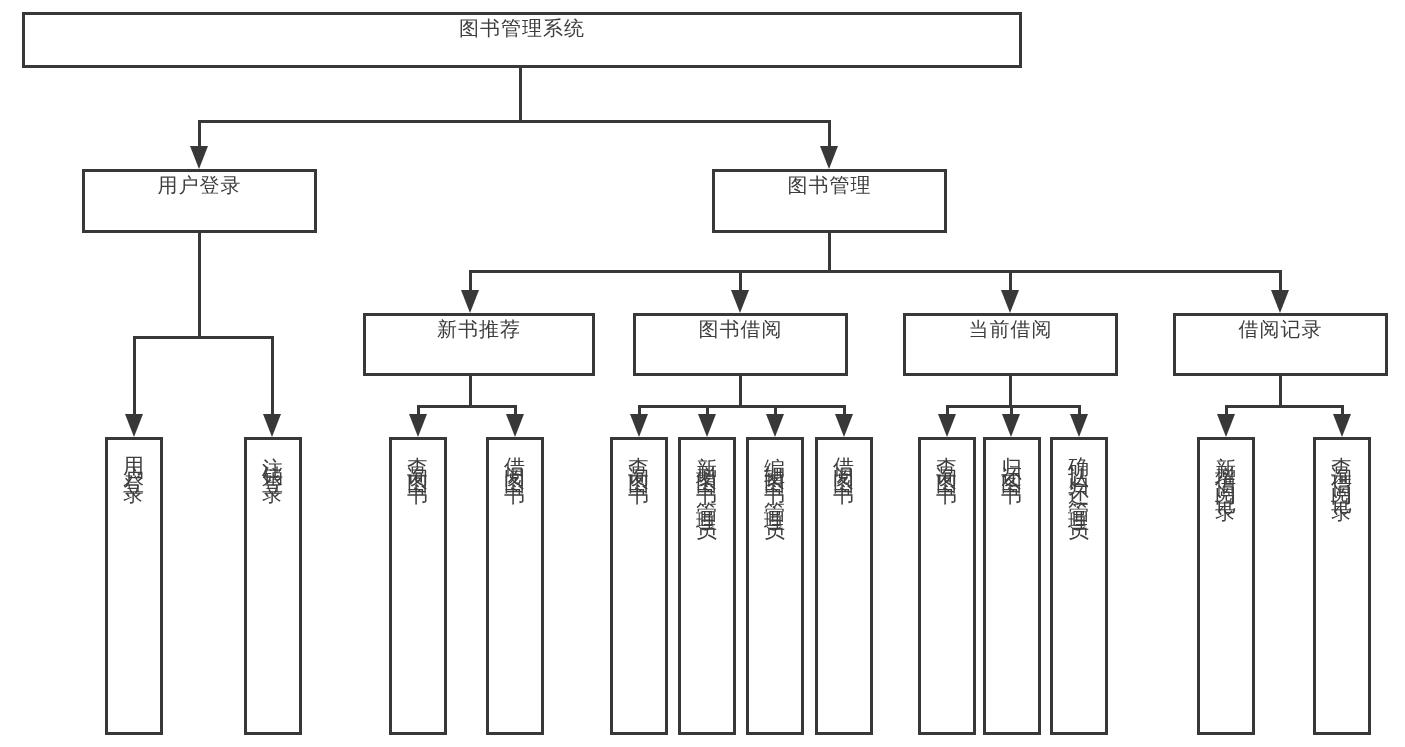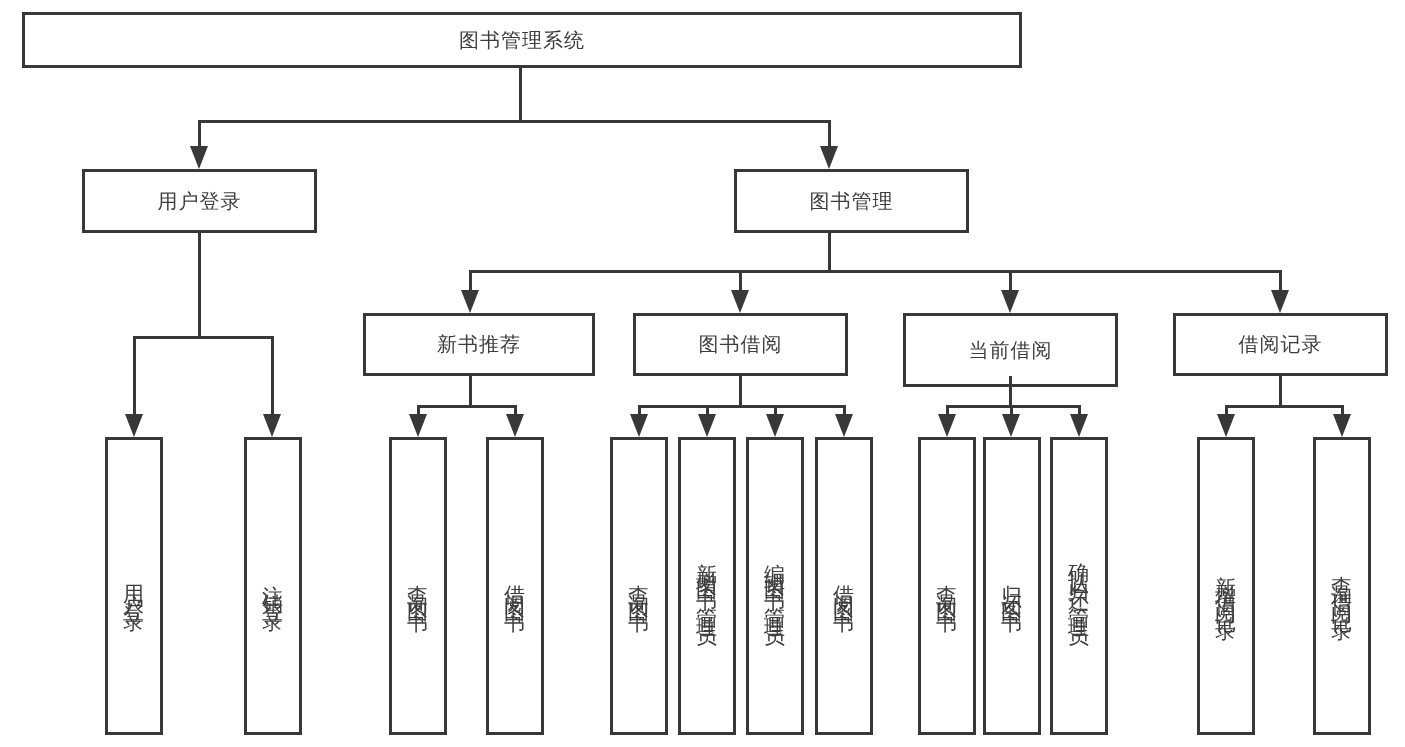--- a/index.html
+++ b/index.html
@@ -4,21 +4,21 @@
 <style>
   html,body{margin:0;padding:0;background:#ffffff;}
   .canvas{
     position:relative;width:1405px;height:747px;overflow:hidden;
     background:var(--bg,#ffffff);
     font-family:"Liberation Sans","DejaVu Sans",sans-serif;
   }
   .box{
     position:absolute;box-sizing:border-box;background:#ffffff;
     border:3px solid var(--line,#383838);
-    display:flex;align-items:center;justify-content:center;
+    display:flex;justify-content:center;
     color:var(--text,#3d3d3d);
   }
   .h-label{font-size:20px;letter-spacing:1px;white-space:nowrap;}
   .vtext{
     writing-mode:vertical-rl;text-orientation:mixed;
     font-size:21px;letter-spacing:9px;line-height:1.2;white-space:nowrap;
   }
   .vl{position:absolute;width:3px;background:var(--line,#383838);}
   .hl{position:absolute;height:3px;background:var(--line,#383838);}
   .ar{
@@ -36,31 +36,31 @@
 
 <div class="canvas">
 
   <div class="box" style="left:22px;top:12px;width:1000px;height:56px;">
     <span class="h-label">图书管理系统</span>
   </div>
 
   <div class="box" style="left:82px;top:169px;width:235px;height:64px;">
     <span class="h-label">用户登录</span>
   </div>
-  <div class="box" style="left:712px;top:169px;width:235px;height:64px;margin-left:22px;">
+  <div class="box" style="left:712px;top:169px;width:235px;height:64px;">
     <span class="h-label">图书管理</span>
   </div>
 
   <div class="box" style="left:363px;top:313px;width:232px;height:63px;">
     <span class="h-label">新书推荐</span>
   </div>
   <div class="box" style="left:633px;top:313px;width:215px;height:63px;">
     <span class="h-label">图书借阅</span>
   </div>
-  <div class="box" style="left:903px;top:313px;width:215px;height:74px;">
+  <div class="box" style="left:903px;top:313px;width:215px;height:63px;">
     <span class="h-label">当前借阅</span>
   </div>
   <div class="box" style="left:1173px;top:313px;width:215px;height:63px;">
     <span class="h-label">借阅记录</span>
   </div>
 
   <div class="box leaf" style="left:105px;top:437px;width:58px;height:298px;">
     <span class="vtext">用户登录</span>
   </div>
   <div class="box leaf" style="left:244px;top:437px;width:58px;height:298px;">

